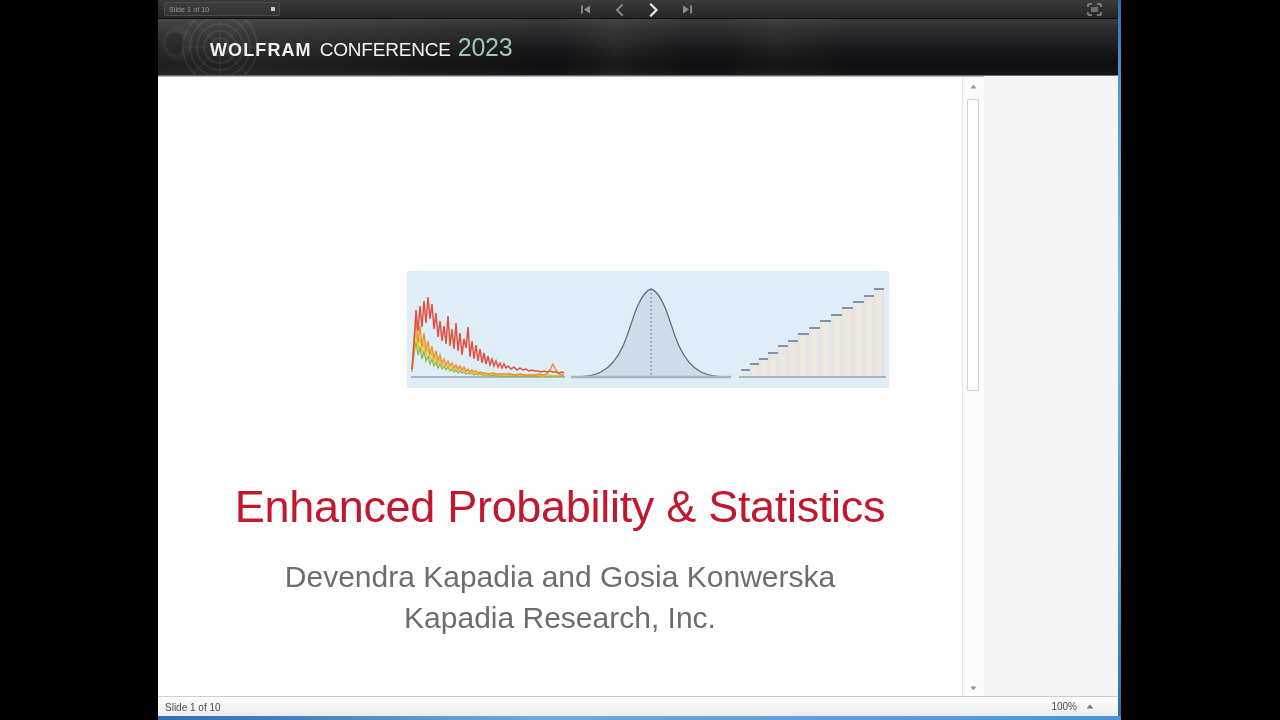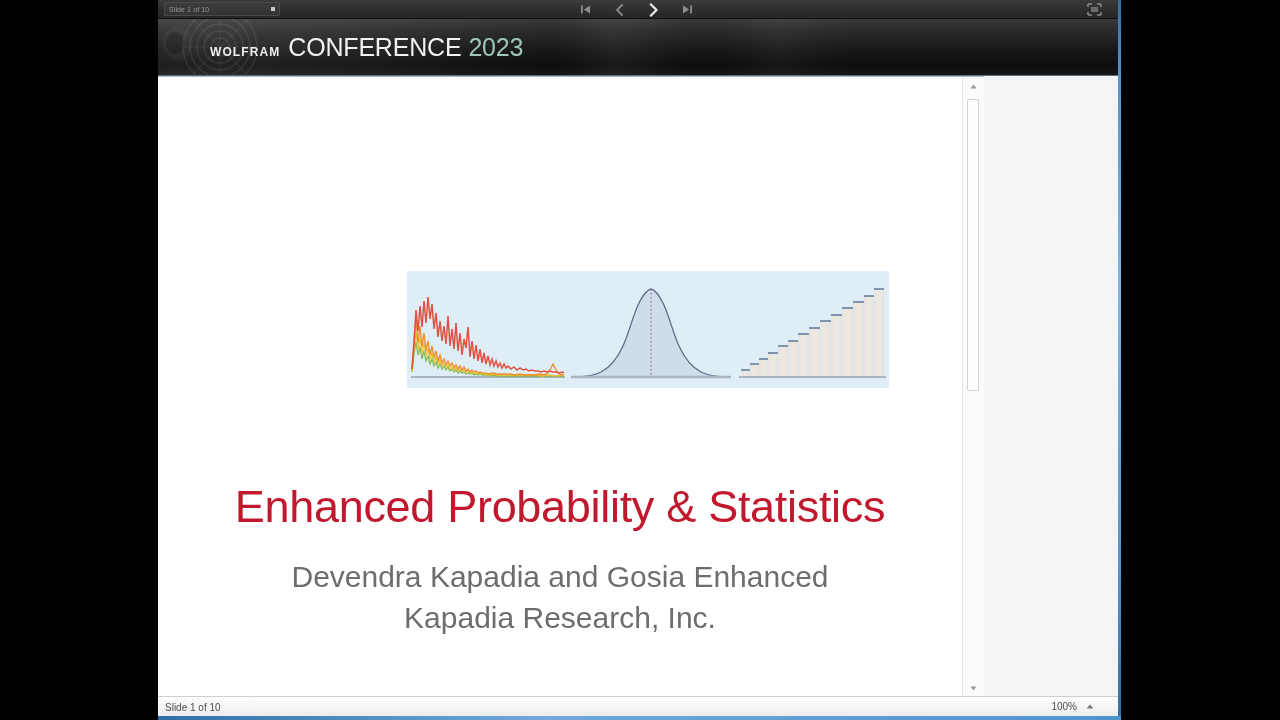--- a/index.html
+++ b/index.html
@@ -139,34 +139,34 @@
   }
   #banner-wordmark {
     position: absolute;
     left: 52px;
     top: 14px;
     display: flex;
     align-items: baseline;
     white-space: nowrap;
   }
   #bw-wolfram {
-    font-size: 12px;
+    font-size: 18px;
     font-weight: bold;
     color: #efefef;
     letter-spacing: 1.1px;
     margin-right: 8px;
   }
   #bw-technology {
     font-size: 25px;
     font-weight: bold;
     color: #e01b2b;
     letter-spacing: -0.2px;
   }
   #bw-conference {
-    font-size: 25px;
+    font-size: 19px;
     font-weight: normal;
     color: #f2f2f2;
     letter-spacing: -0.2px;
   }
   #bw-year {
     font-size: 25px;
     font-weight: normal;
     color: #9ec8b6;
     letter-spacing: -0.2px;
     margin-left: 7px;
@@ -481,21 +481,21 @@
                 <line x1="467" y1="18" x2="477" y2="18"></line>
               </g>
               <line x1="332" y1="106" x2="479" y2="106" stroke="#aab6bf" stroke-width="2.2"></line>
             </g>
           </svg>
         </div>
 
         <div id="slide-title">Enhanced Probability &amp; Statistics</div>
 
         <div id="slide-subtitle">
-          <span class="subtitle-line">Devendra Kapadia and Gosia Enhanced</span>
+          <span class="subtitle-line">Devendra Kapadia and Gosia Konwerska</span>
           <span class="subtitle-line">Kapadia Research, Inc.</span>
         </div>
 
         <svg id="ibeam-cursor" viewBox="0 0 18 12" aria-hidden="true">
           <rect x="1" y="2" width="1.6" height="8" fill="#8d8d8d"></rect>
           <rect x="15.4" y="2" width="1.6" height="8" fill="#8d8d8d"></rect>
           <rect x="1" y="5.3" width="16" height="1.6" fill="#8d8d8d"></rect>
         </svg>
       </div>
 

